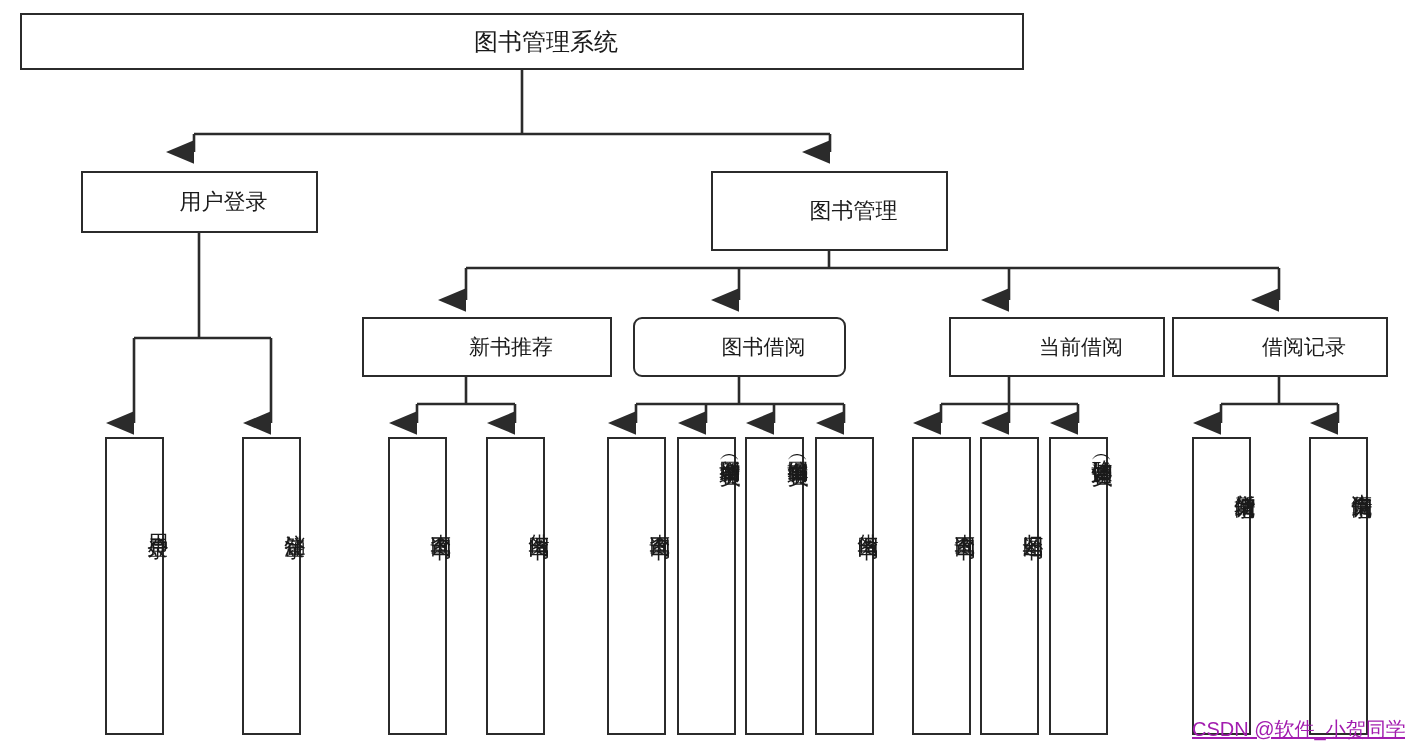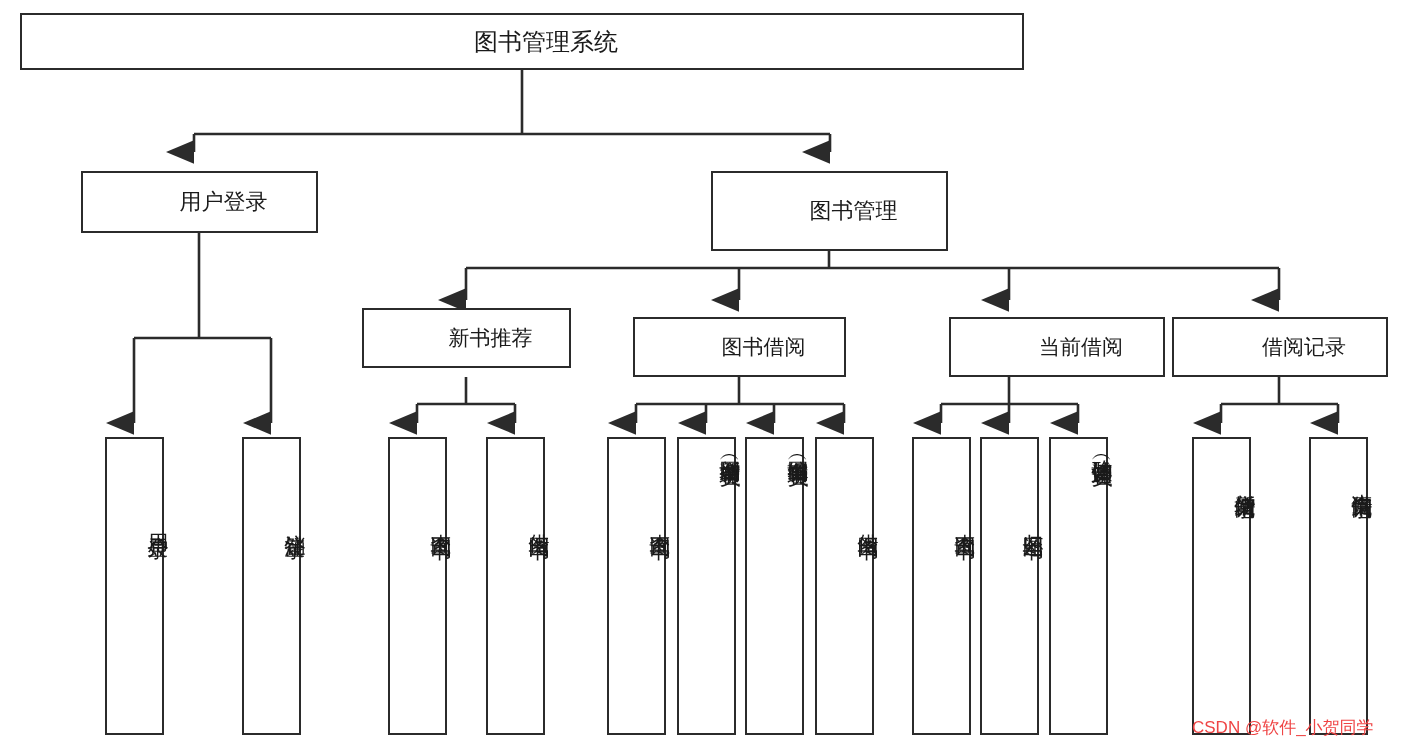--- a/index.html
+++ b/index.html
@@ -57,24 +57,25 @@
     text-orientation: upright;
     letter-spacing: 2px;
     line-height: 1.0;
     white-space: nowrap;
   }
   .node.leaf.tall .vlabel {
     letter-spacing: 1px;
   }
   .watermark {
     position: absolute;
-    font-size: 17px;
-    color: #ef4444;
+    font-size: 20px;
+    color: #a21caf;
     white-space: nowrap;
     user-select: none;
+    text-decoration: underline;
   }
 </style>
 </head>
 <body>
 
 <div id="canvas">
 
   <svg id="wires" viewBox="0 0 1405 747" xmlns="http://www.w3.org/2000/svg">
     <defs>
       <marker id="arrow" viewBox="0 0 10 12" refX="5" refY="11" markerWidth="9" markerHeight="11" orient="auto-start-reverse">
@@ -134,24 +135,24 @@
     <span>图书管理系统</span>
   </div>
 
   <div class="node lvl2" style="left:81px; top:171px; width:237px; height:62px;">
     <span>用户登录</span>
   </div>
   <div class="node lvl2" style="left:711px; top:171px; width:237px; height:80px;">
     <span>图书管理</span>
   </div>
 
-  <div class="node lvl3" style="left:362px; top:308px; width:209px; height:60px;text-align:center;">
+  <div class="node lvl3" style="left:362px; top:317px; width:250px; height:60px;text-align:center;">
     <span>新书推荐</span>
   </div>
-  <div class="node lvl3" style="left:633px; top:317px; width:213px; height:60px;">
+  <div class="node lvl3" style="left:633px; top:317px; width:213px; height:60px;border-radius:9px;">
     <span>图书借阅</span>
   </div>
   <div class="node lvl3" style="left:901px; top:317px; width:216px; height:60px;margin-left:48px;">
     <span>当前借阅</span>
   </div>
   <div class="node lvl3" style="left:1172px; top:317px; width:216px; height:60px;">
     <span>借阅记录</span>
   </div>
 
   <div class="node leaf" style="left:105px; top:437px; width:59px; height:298px; padding-top:78px;">

